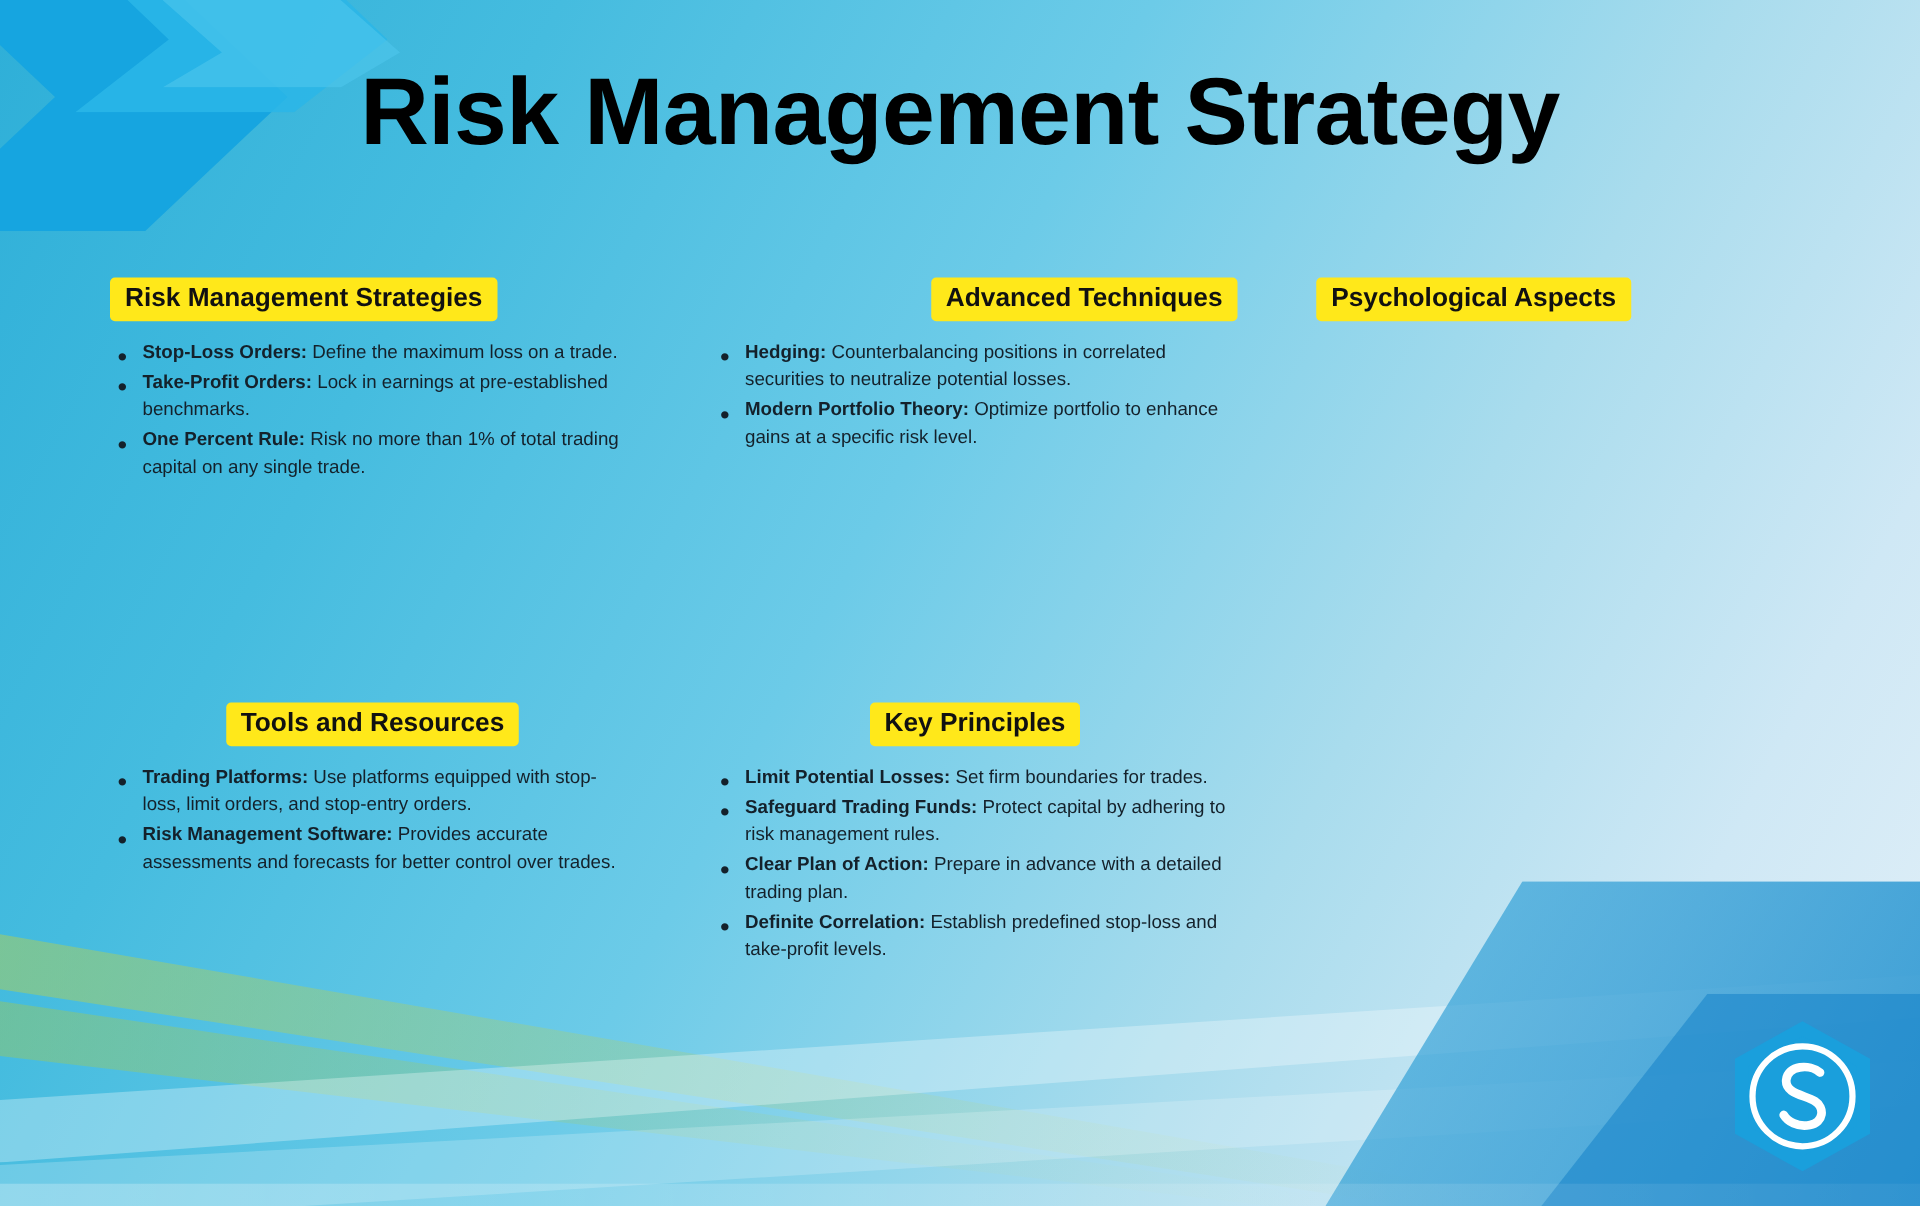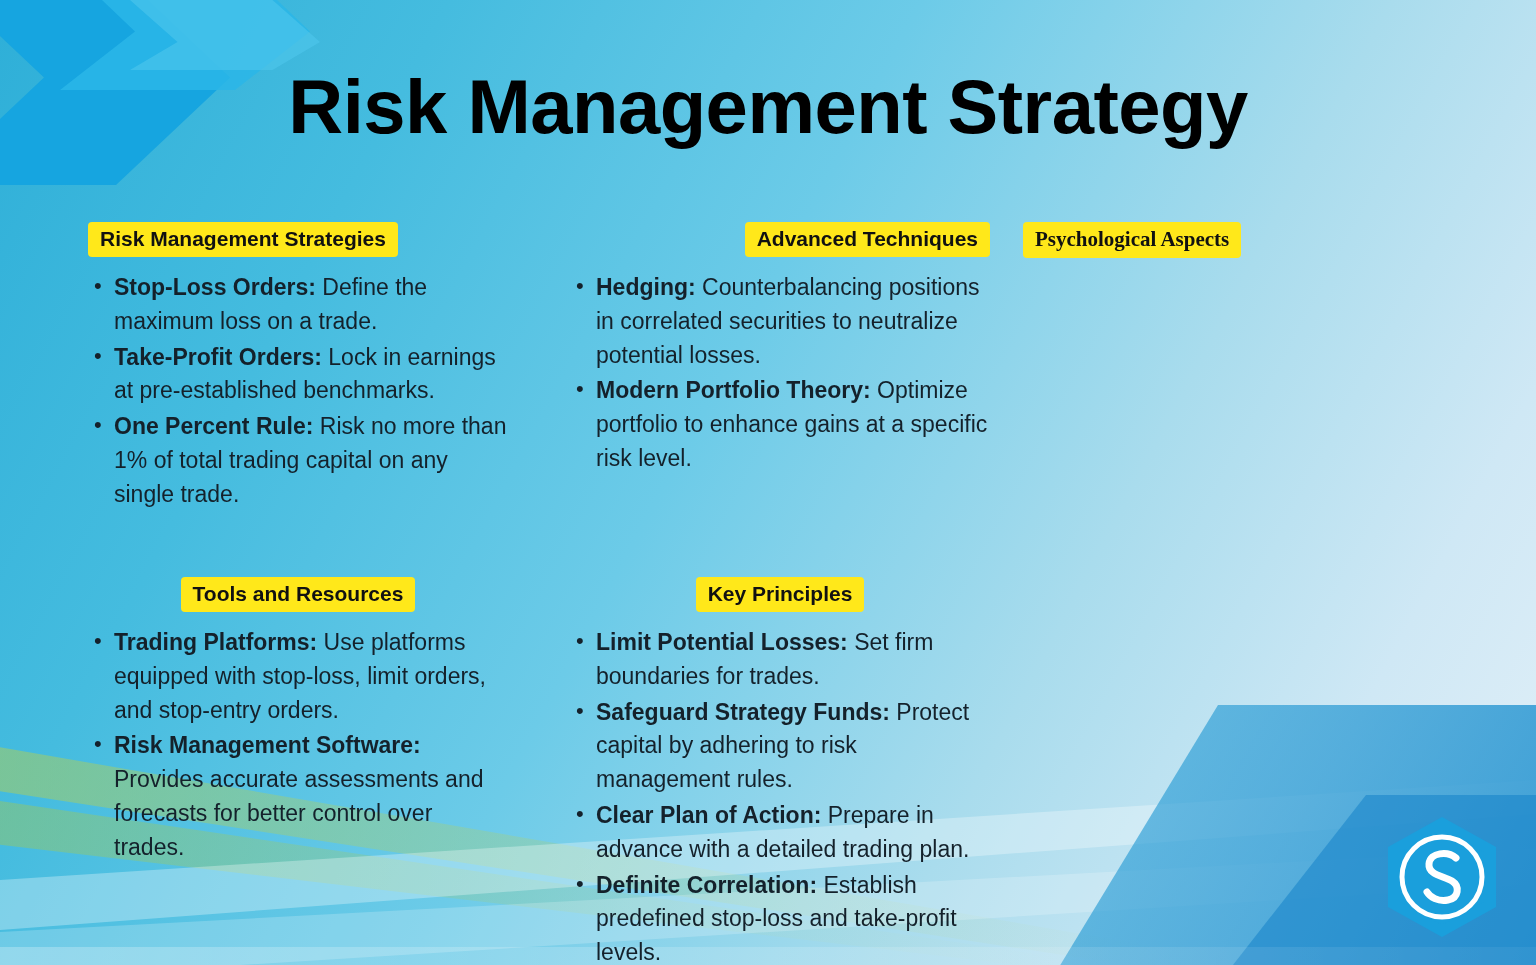--- a/index.html
+++ b/index.html
@@ -88,34 +88,33 @@
   
   .title {
     position: absolute;
     top: 48px; left: 0; width: 1536px;
     text-align: center;
     font-size: 76px;
     font-weight: bold;
     color: #000;
     letter-spacing: -0.5px;
     line-height: 1.1;
-    margin-top: 17px;
   }
 
   
   .content {
     position: absolute;
     top: 222px; left: 0; width: 1536px; height: 720px;
   }
   .block { position: absolute; }
   .block.c1 { left: 88px; width: 420px; }
   .block.c2 { left: 570px; width: 420px; }
-  .block.c3 { left: 1023px; width: 420px; font-family: Liberation Serif, serif; }
+  .block.c3 { left: 1053px; width: 420px; }
   .block.r1 { top: 0; }
-  .block.r2 { top: 355px; }
+  .block.r2 { top: 340px; }
 
   .heading {
     display: inline-block;
     background: #ffe81a;
     color: #111;
     font-weight: bold;
     font-size: 21px;
     padding: 5px 12px 6px 12px;
     border-radius: 4px;
     margin-bottom: 14px;
@@ -128,21 +127,21 @@
   .block.c2.r1 .heading-wrap { text-align: right; }
 
   ul.points {
     list-style: none;
     margin: 0; padding: 0;
   }
   ul.points li {
     position: relative;
     padding-left: 26px;
     margin-bottom: 2px;
-    font-size: 23px;
+    font-size: 15px;
     line-height: 1.47;
     color: #14212b;
   }
   ul.points li::before {
     content: "•";
     position: absolute;
     left: 6px; top: -1px;
     font-size: 22px;
     line-height: 1.45;
     color: #14212b;
@@ -214,20 +213,20 @@
         <li><b>Risk Management Software:</b><span> Provides accurate assessments and forecasts for better control over trades.</span></li>
       </ul>
     </div>
 
     <div class="block c2 r2">
       <div class="heading-wrap">
         <span class="heading">Key Principles</span>
       </div>
       <ul class="points">
         <li><b>Limit Potential Losses:</b><span> Set firm boundaries for trades.</span></li>
-        <li><b>Safeguard Strategy Funds:</b><span> Protect capital by adhering to risk management rules.</span></li>
+        <li><b>Safeguard Trading Funds:</b><span> Protect capital by adhering to risk management rules.</span></li>
         <li><b>Clear Plan of Action:</b><span> Prepare in advance with a detailed trading plan.</span></li>
         <li><b>Definite Correlation:</b><span> Establish predefined stop-loss and take-profit levels.</span></li>
       </ul>
     </div>
 
   </div>
 </div>
 
 </body></html>

